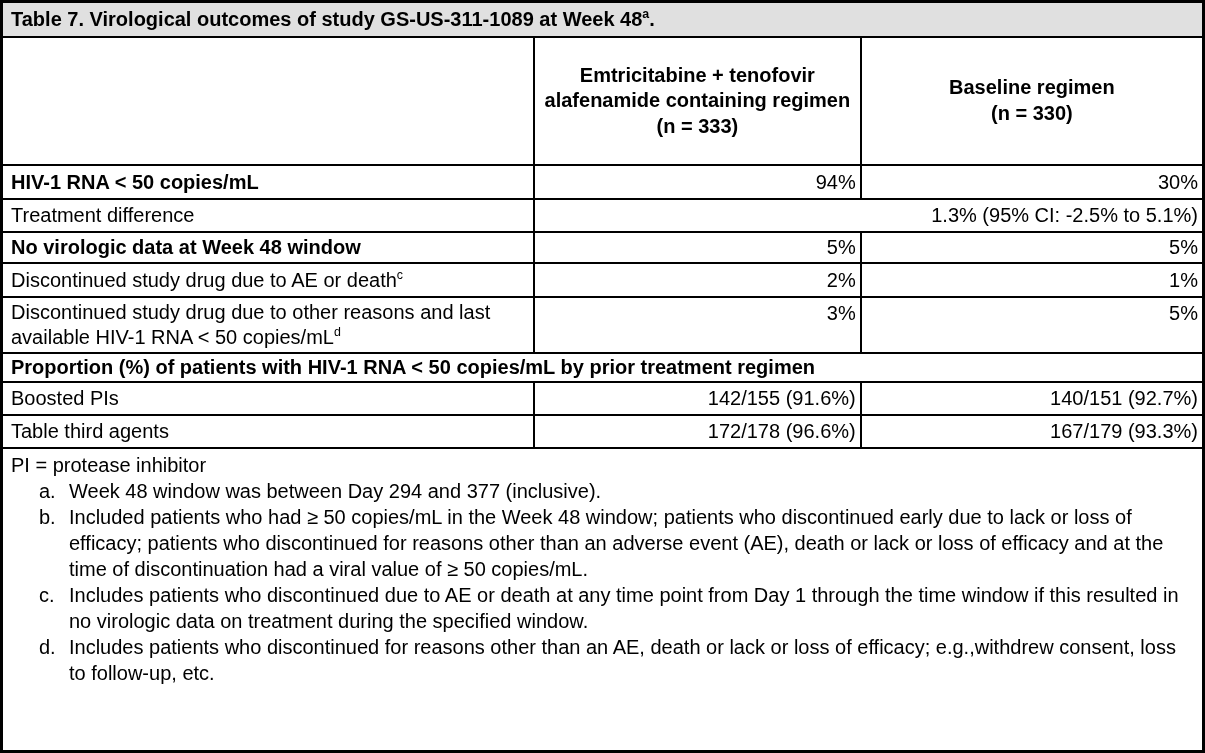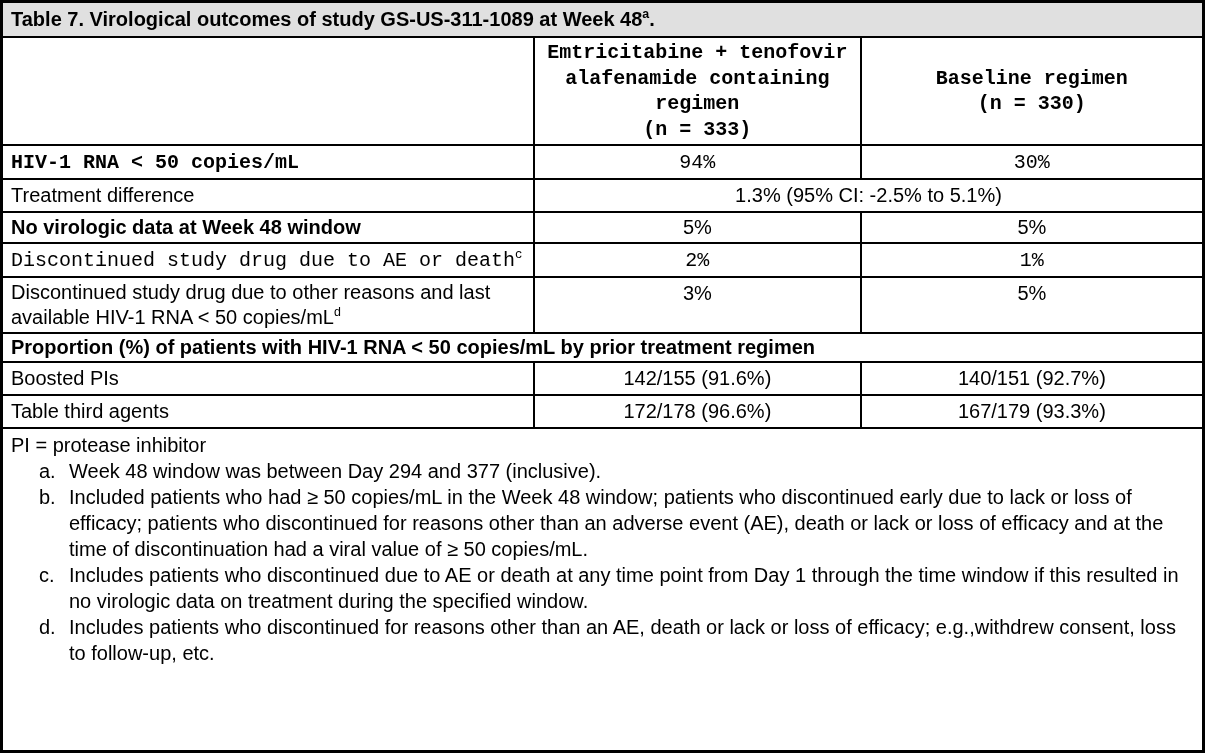--- a/index.html
+++ b/index.html
@@ -23,32 +23,32 @@
   col.c1 { width: 44.3%; }
   col.c2 { width: 27.2%; }
   col.c3 { width: 28.5%; }
 
   tr.title-row td {
     background: #e0e0e0;
     font-weight: bold;
     padding: 3px 8px;
     height: 27px;
   }
-  tr.header-row { height: 94px; font-family: Liberation Mono, monospace; }
+  tr.header-row { height: 128px; }
   tr.header-row td.hdr {
     font-weight: bold;
     text-align: center;
     line-height: 1.28;
     padding: 2px 6px;
   }
   td.lbl { text-align: left; padding: 2px 8px; line-height: 1.25; }
-  td.val { text-align: center; padding: 2px 4px; }
+  td.val { text-align: right; padding: 2px 4px; }
   .bold { font-weight: bold; }
 
-  tr.r34 { height: 34px; font-family: Liberation Mono, monospace; }
+  tr.r34 { height: 34px; }
   tr.r33 { height: 33px; }
   tr.r35 { height: 18px; }
   tr.r56 { height: 56px; }
 
   td.section-cell { font-weight: bold; padding: 2px 8px; }
 
   td.footnotes-cell {
     vertical-align: top;
     padding: 3px 8px 2px 8px;
     line-height: 26px;

